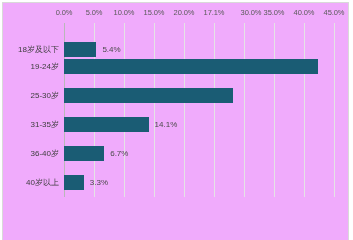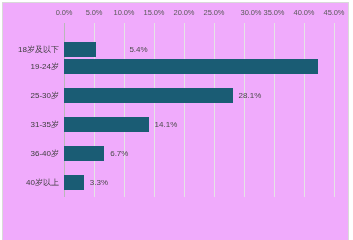--- a/index.html
+++ b/index.html
@@ -109,21 +109,21 @@
 <body>
 
 <div id="chart-frame">
 
   <div id="x-axis-labels">
       <span class="x-tick-label" style="left: 61px;">0.0%</span>
       <span class="x-tick-label" style="left: 91px;">5.0%</span>
       <span class="x-tick-label" style="left: 121px;">10.0%</span>
       <span class="x-tick-label" style="left: 151px;">15.0%</span>
       <span class="x-tick-label" style="left: 181px;">20.0%</span>
-      <span class="x-tick-label" style="left: 211px;">25.0%</span>
+      <span class="x-tick-label" style="left: 211px;">17.1%</span>
       <span class="x-tick-label" style="left: 248px;">30.0%</span>
       <span class="x-tick-label" style="left: 271px;">35.0%</span>
       <span class="x-tick-label" style="left: 301px;">40.0%</span>
       <span class="x-tick-label" style="left: 331px;">45.0%</span>
     </div>
 
   <div id="plot-area">
       <div class="gridline axis-line" style="left: 0px;"></div>
       <div class="gridline" style="left: 30px;"></div>
       <div class="gridline" style="left: 60px;"></div>
@@ -133,30 +133,29 @@
       <div class="gridline" style="left: 180px;"></div>
       <div class="gridline" style="left: 210px;"></div>
       <div class="gridline" style="left: 240px;"></div>
       <div class="gridline" style="left: 270px;"></div>
     </div>
 
   <div id="rows">
       <div class="bar-row" style="top: 12px;">
         <div class="cat-label">18岁及以下</div>
         <div class="bar" style="width: 32.4px; background: rgb(26, 92, 116);"></div>
-        <div class="bar-value" style="left: 99.4px; margin-left: 27px;">5.4%</div>
+        <div class="bar-value" style="left: 99.4px;">5.4%</div>
       </div>
       <div class="bar-row" style="top: 29px;">
         <div class="cat-label">19-24岁</div>
         <div class="bar" style="width: 254.4px; background: rgb(26, 92, 116);"></div>
       </div>
       <div class="bar-row" style="top: 58px;">
         <div class="cat-label">25-30岁</div>
         <div class="bar" style="width: 168.6px; background: rgb(26, 92, 116);"></div>
-        <div class="bar-value" style="left: 235.6px;">28.1%</div>
       </div>
       <div class="bar-row" style="top: 87px;">
         <div class="cat-label">31-35岁</div>
         <div class="bar" style="width: 84.6px; background: rgb(26, 92, 116);"></div>
         <div class="bar-value" style="left: 151.6px;">14.1%</div>
       </div>
       <div class="bar-row" style="top: 116px;">
         <div class="cat-label">36-40岁</div>
         <div class="bar" style="width: 40.2px; background: rgb(26, 92, 116);"></div>
         <div class="bar-value" style="left: 107.2px; text-align: center;">6.7%</div>

